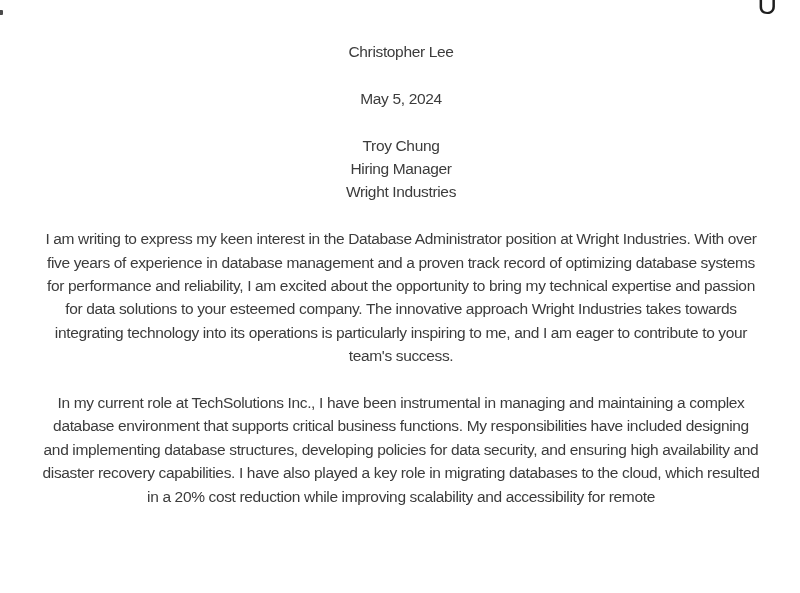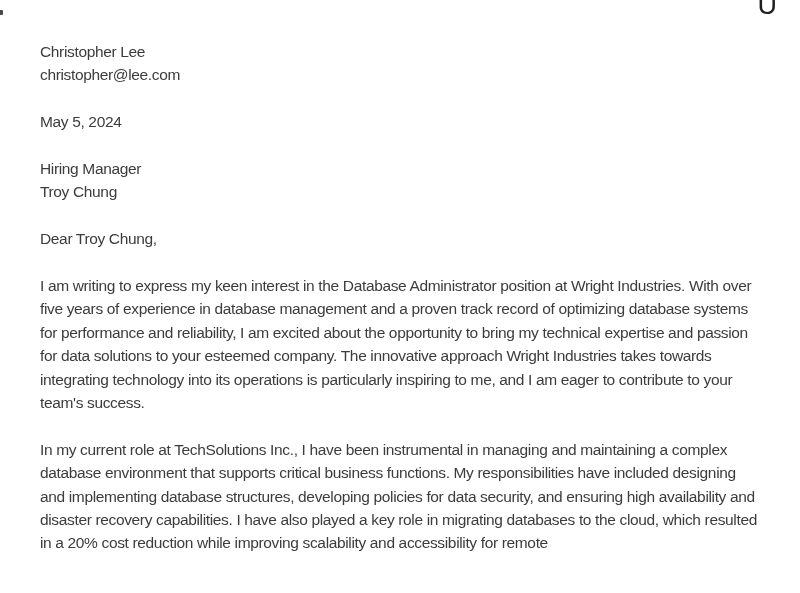--- a/index.html
+++ b/index.html
@@ -40,53 +40,50 @@
   }
   .content {
     position: absolute;
     top: 40px; left: 40px;
     width: 722px;
     color: #3c3c3c;
     font-size: 15.5px;
     line-height: 23.4px;
     letter-spacing: -0.35px;
   }
-  .block { margin-bottom: 23.4px; }
+  .block { margin-bottom: 23.4px; text-align: center; }
   .block:last-child { margin-bottom: 0; }
 </style>
 </head>
 <body>
 
 <div class="page">
 
   <div class="top-glyph-clip">
     <span>U</span>
   </div>
 
   <div class="left-edge-fragment"></div>
 
   <div class="content">
 
     <div class="block">
       <div>Christopher Lee</div>
-      <div>christopher@lee.com</div>
     </div>
 
     <div class="block">
       <div>May 5, 2024</div>
     </div>
 
     <div class="block">
+      <div>Troy Chung</div>
       <div>Hiring Manager</div>
-      <div>Troy Chung</div>
+      <div>Wright Industries</div>
     </div>
 
-    <div class="block">
-      <div>Dear Troy Chung,</div>
-    </div>
 
     <div class="block">
       <div>I am writing to express my keen interest in the Database Administrator position at Wright Industries. With over five years of experience in database management and a proven track record of optimizing database systems for performance and reliability, I am excited about the opportunity to bring my technical expertise and passion for data solutions to your esteemed company. The innovative approach Wright Industries takes towards integrating technology into its operations is particularly inspiring to me, and I am eager to contribute to your team's success.</div>
     </div>
 
     <div class="block">
       <div>In my current role at TechSolutions Inc., I have been instrumental in managing and maintaining a complex database environment that supports critical business functions. My responsibilities have included designing and implementing database structures, developing policies for data security, and ensuring high availability and disaster recovery capabilities. I have also played a key role in migrating databases to the cloud, which resulted in a 20% cost reduction while improving scalability and accessibility for remote</div>
     </div>
 
   </div>

